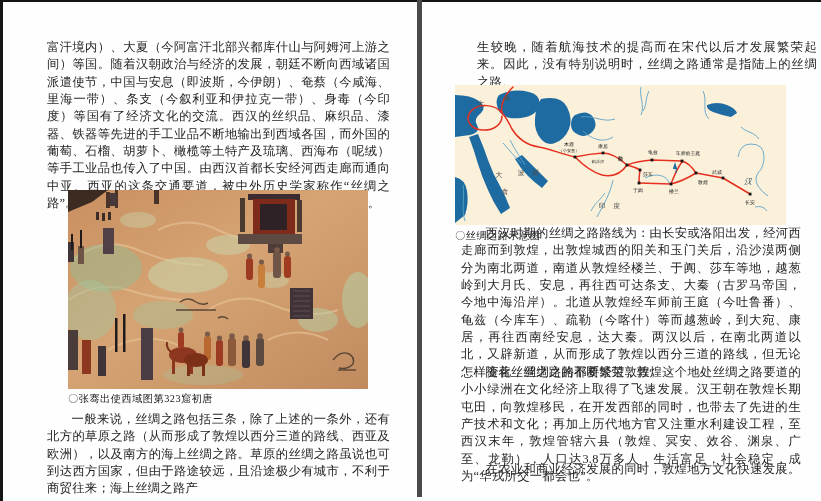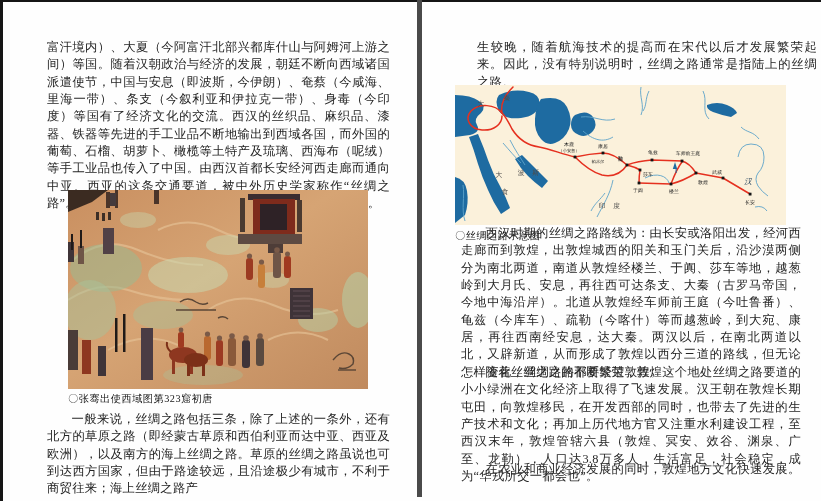--- a/index.html
+++ b/index.html
@@ -164,21 +164,21 @@
           <rect x="47" y="128" width="2.5" height="34" fill="#201a18"></rect>
           <rect x="55" y="124" width="2.5" height="38" fill="#201a18"></rect>
           <rect x="3" y="44" width="2" height="16" fill="#201a18"></rect>
           <rect x="12" y="40" width="2" height="18" fill="#201a18"></rect>
         </g>
       </svg>
     </div>
     <div class="caption" style="left:68px;top:392px;width:300px;">〇张骞出使西域图第323窟初唐</div>
 
     <div class="body-text indent" style="left:47px;top:411px;width:343px;">
-      <p>一般来说，丝绸之路包括三条，除了上述的一条外，还有北方的草原之路（即经蒙古草原和西伯利亚而达中亚、西亚及欧洲），以及南方的海上丝绸之路。草原的丝绸之路虽说也可到达西方国家，但由于路途较远，且沿途极少有城市，不利于商贸往来；海上丝绸之路产</p>
+      <p>一般来说，丝绸之路包括三条，除了上述的一条外，还有北方的草原之路（从而形成了敦煌以西分三道的路线、西亚及欧洲），以及南方的海上丝绸之路。草原的丝绸之路虽说也可到达西方国家，但由于路途较远，且沿途极少有城市，不利于商贸往来；海上丝绸之路产</p>
     </div>
   </div>
 
   <div>
     <div class="body-text" style="left:461px;top:39px;width:340px;margin-left:16px;">
       <p>生较晚，随着航海技术的提高而在宋代以后才发展繁荣起来。因此，没有特别说明时，丝绸之路通常是指陆上的丝绸之路。</p>
     </div>
 
     <div class="map-box">
       <svg viewBox="0 0 331 140" width="331" height="140">

